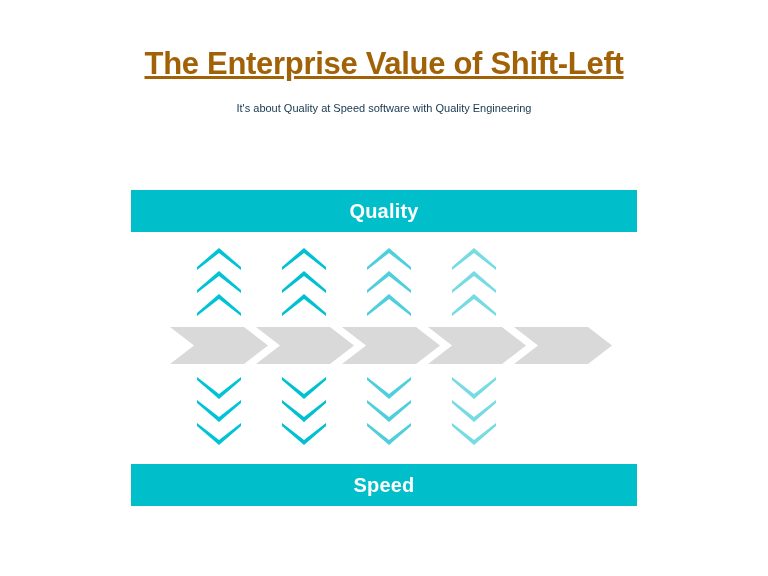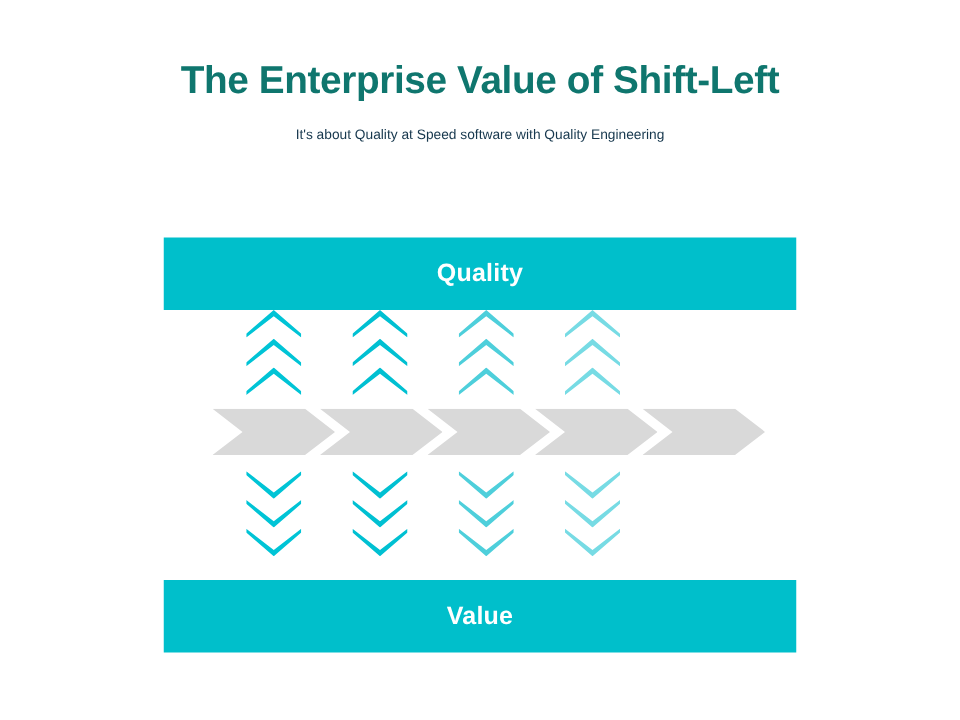--- a/index.html
+++ b/index.html
@@ -46,21 +46,21 @@
     padding-top: 20px;
     line-height: 1.2;
     white-space: nowrap;
   }
 
   
   .band {
     position: absolute;
     left: 131px;
     width: 506px;
-    height: 58px;
+    height: 42px;
     display: flex;
     align-items: center;
     justify-content: center;
   }
   .band-quality { top: 190px; }
   .band-speed   { top: 464px; }
   .band-label {
     color: #ffffff;
     font-size: 20px;
     font-weight: bold;
@@ -120,21 +120,21 @@
   .process-step.s3 { left: 258px; }
   .process-step.s4 { left: 344px; }
   .process-step svg { display: block; width: 98px; height: 37px; }
 </style>
 </head>
 <body style="background: rgb(255, 255, 255);">
 
 <div class="infographic">
 
   <div class="header">
-    <h1 class="title" style="color: #0f766e;">The Enterprise Value of Shift-Left</h1>
+    <h1 class="title" style="color: #a16207; text-decoration: underline;">The Enterprise Value of Shift-Left</h1>
     <p class="subtitle" style="color: rgb(22, 55, 77);">It's about Quality at Speed software with Quality Engineering</p>
   </div>
 
   <div class="band band-quality" style="background:#00bfcb;">
     <span class="band-label" style="color: rgb(255, 255, 255);">Quality</span>
   </div>
 
   <div class="arrow-zone arrow-zone-up">
 
     <div class="arrow-col c0">
@@ -309,16 +309,16 @@
       <div class="chev r2">
         <svg viewBox="0 0 44 22">
             <polygon points="22,22 0,3 0,0 22,17 44,0 44,3" fill="#77dbe4"></polygon>
           </svg>
       </div>
     </div>
 
   </div>
 
   <div class="band band-speed" style="background:#00bfcb;">
-    <span class="band-label" style="color: rgb(255, 255, 255);">Value</span>
+    <span class="band-label" style="color: rgb(255, 255, 255);">Speed</span>
   </div>
 
 </div>
 
 </body></html>

